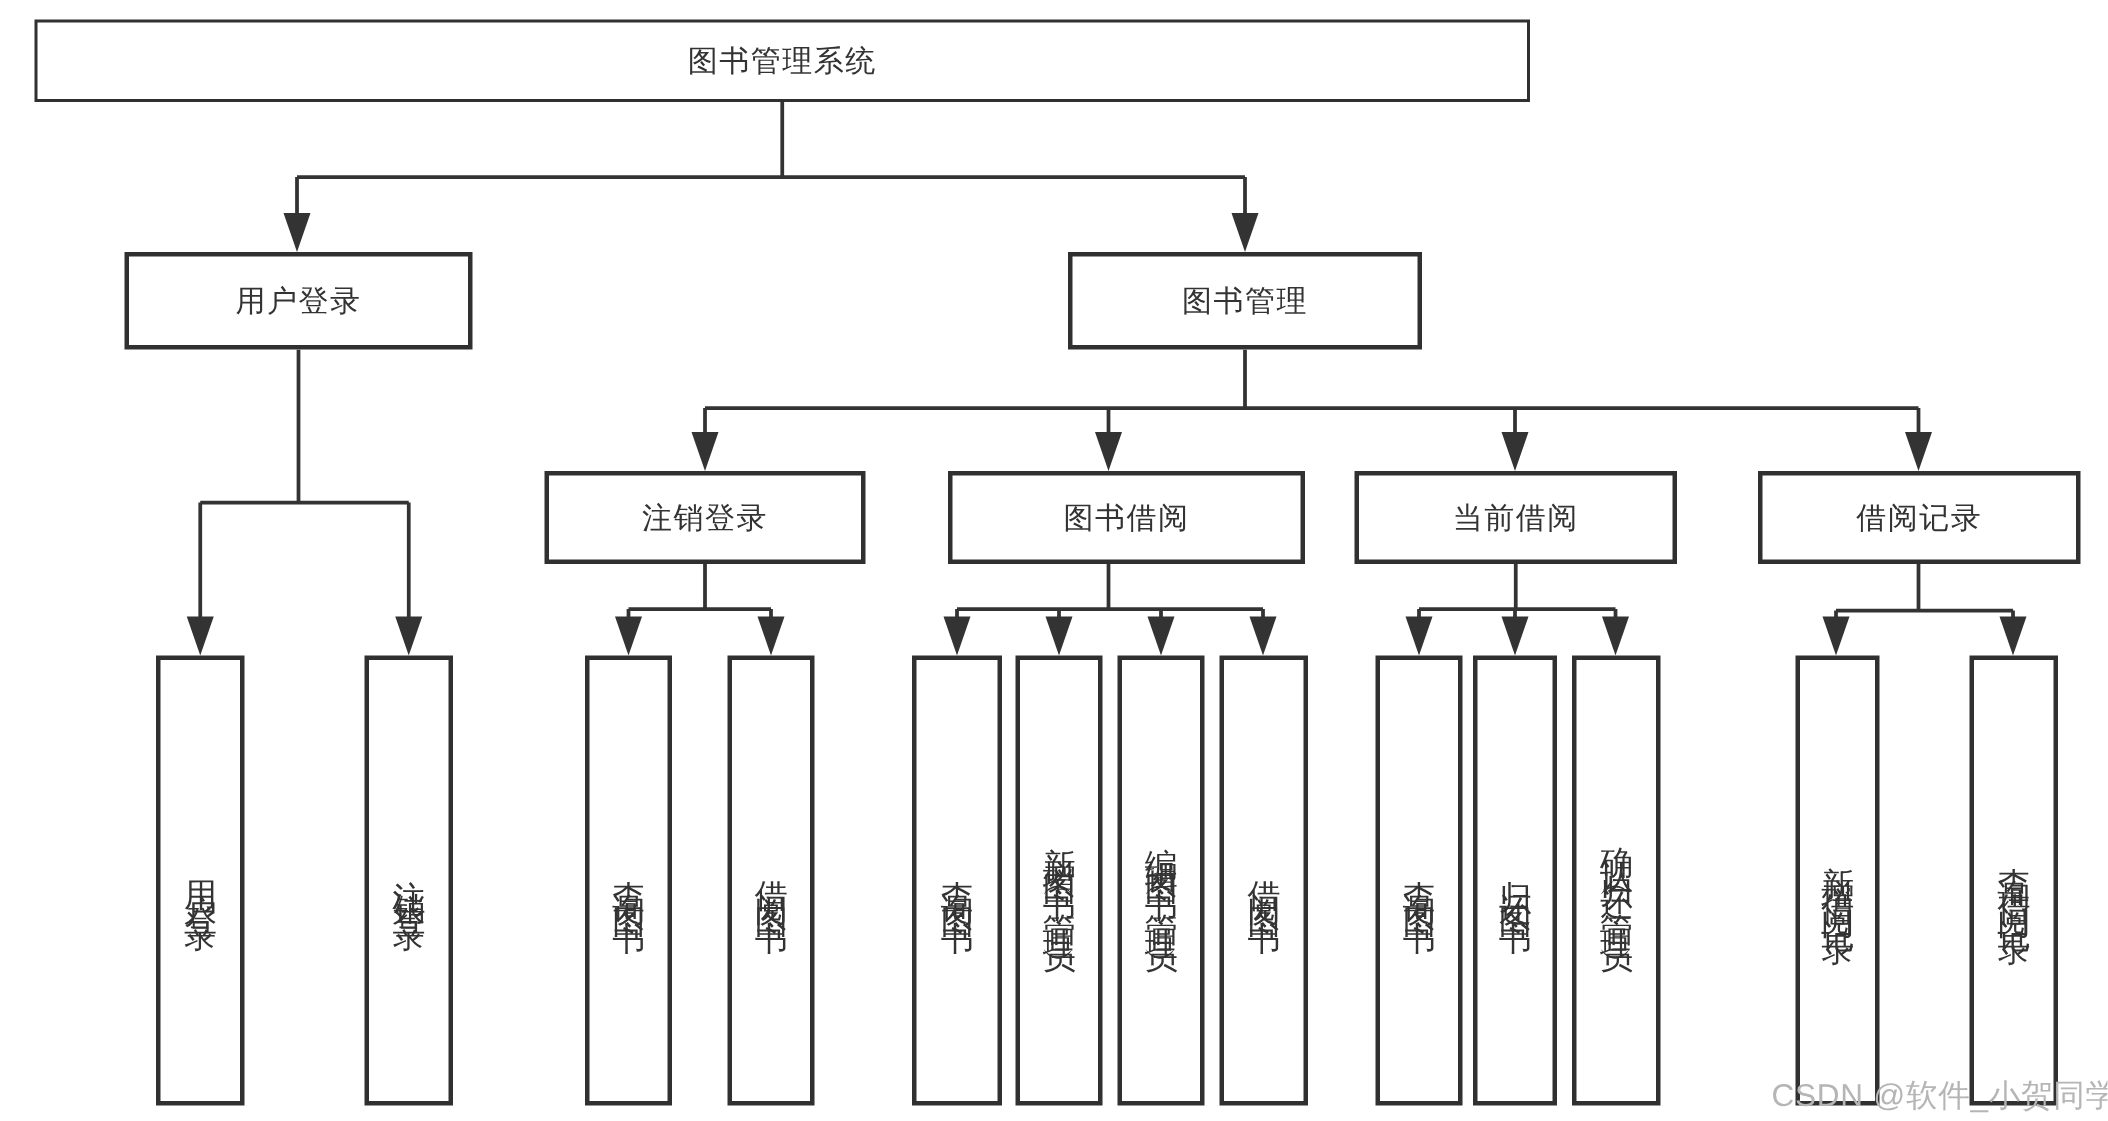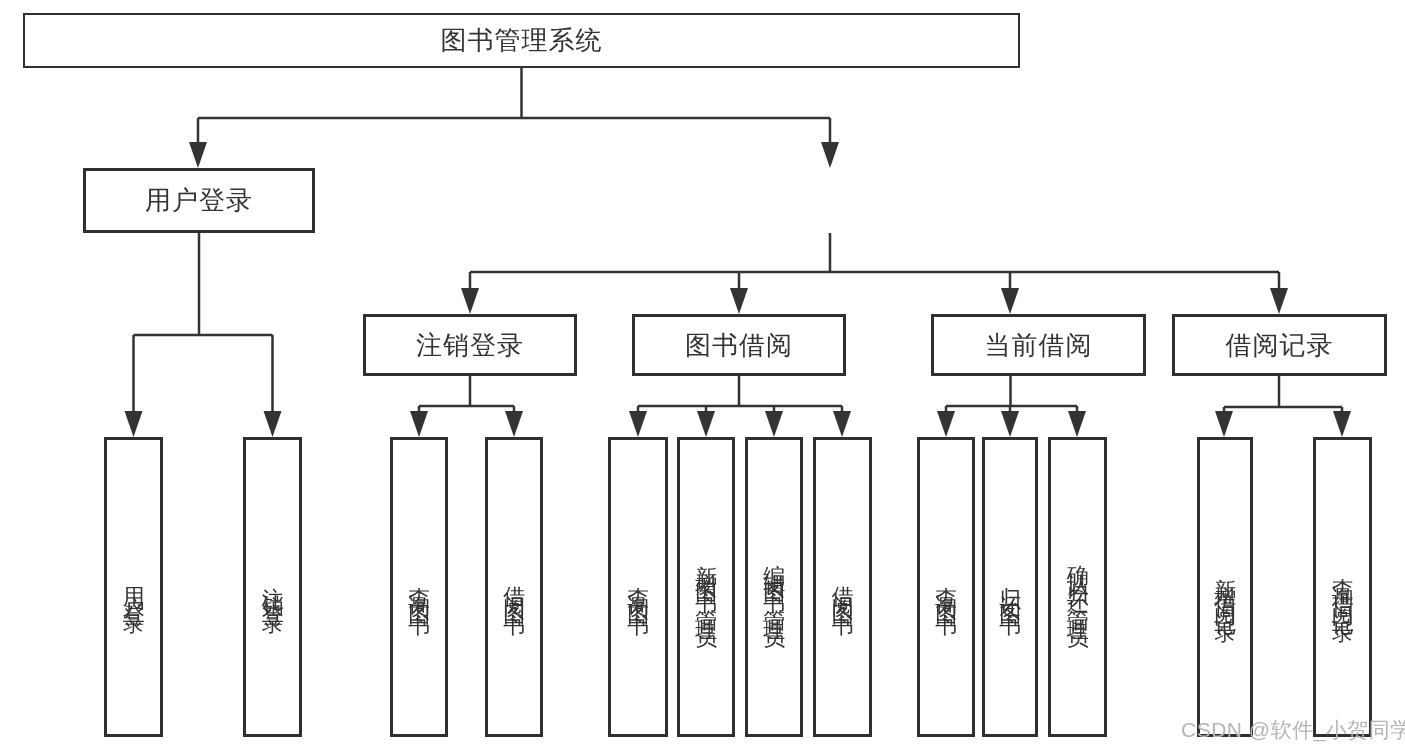--- a/index.html
+++ b/index.html
@@ -37,21 +37,21 @@
   }
   .node{
     position:absolute;
     box-sizing:border-box;
     background:#ffffff;
     border:3px solid var(--border);
     display:flex;
     align-items:center;
     justify-content:center;
     color:var(--text);
-    font-size:26px;
+    font-size:20px;
     letter-spacing:1px;
     white-space:nowrap;
     z-index:2;
   }
   .vnode{
     font-size:22px;
     letter-spacing:0;
   }
   .vnode .vlabel{
     writing-mode:vertical-rl;
@@ -125,28 +125,31 @@
     </g>
   </svg>
 
   <div class="node" style="left:23px;top:13px;width:997px;height:55px;border-width:2.5px;">
     <span>图书管理系统</span>
   </div>
 
   <div class="node" style="left:83px;top:168px;width:232px;height:65px;">
     <span>用户登录</span>
   </div>
+  <div class="node" style="left:712px;top:168px;width:236px;height:65px;">
+    <span>图书管理</span>
+  </div>
 
   <div class="node" style="left:363px;top:314px;width:214px;height:62px;">
     <span>注销登录</span>
   </div>
-  <div class="node" style="left:632px;top:314px;width:214px;height:62px;">
+  <div class="node" style="left:632px;top:314px;width:238px;height:62px;">
     <span>图书借阅</span>
   </div>
-  <div class="node" style="left:903px;top:314px;width:215px;height:62px;margin-left:28px;">
+  <div class="node" style="left:903px;top:314px;width:215px;height:62px;">
     <span>当前借阅</span>
   </div>
   <div class="node" style="left:1172px;top:314px;width:215px;height:62px;">
     <span>借阅记录</span>
   </div>
 
   <div class="node vnode" style="left:104px;top:437px;width:59px;height:300px;">
     <span class="vlabel">用户登录</span>
   </div>
   <div class="node vnode" style="left:243px;top:437px;width:59px;height:300px;">

